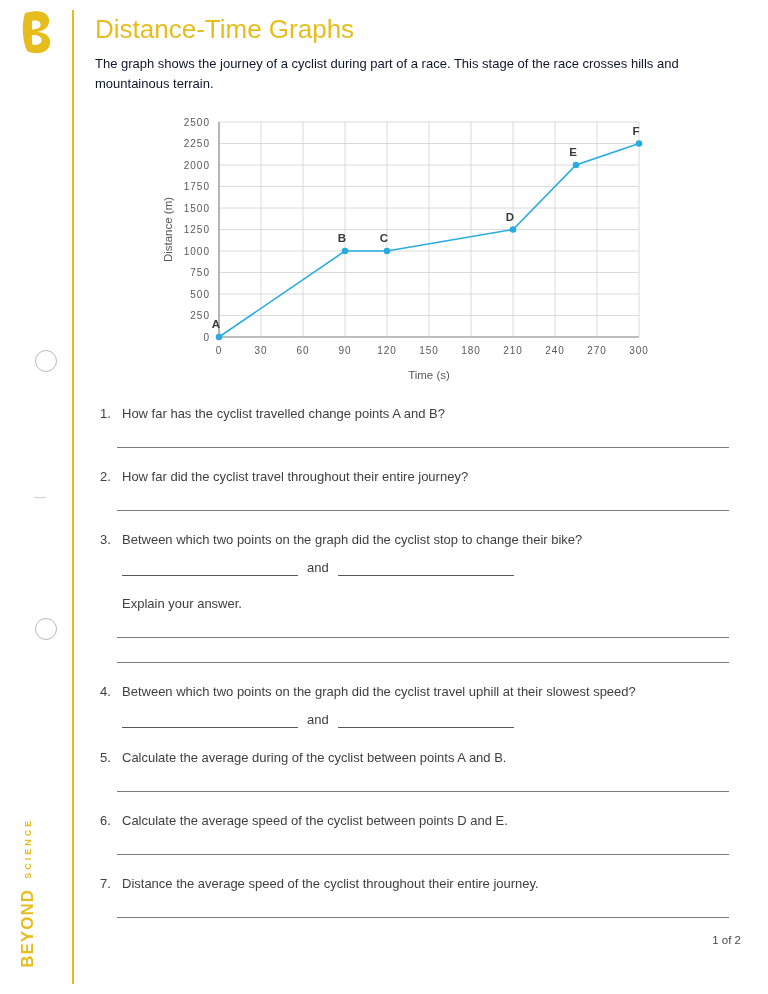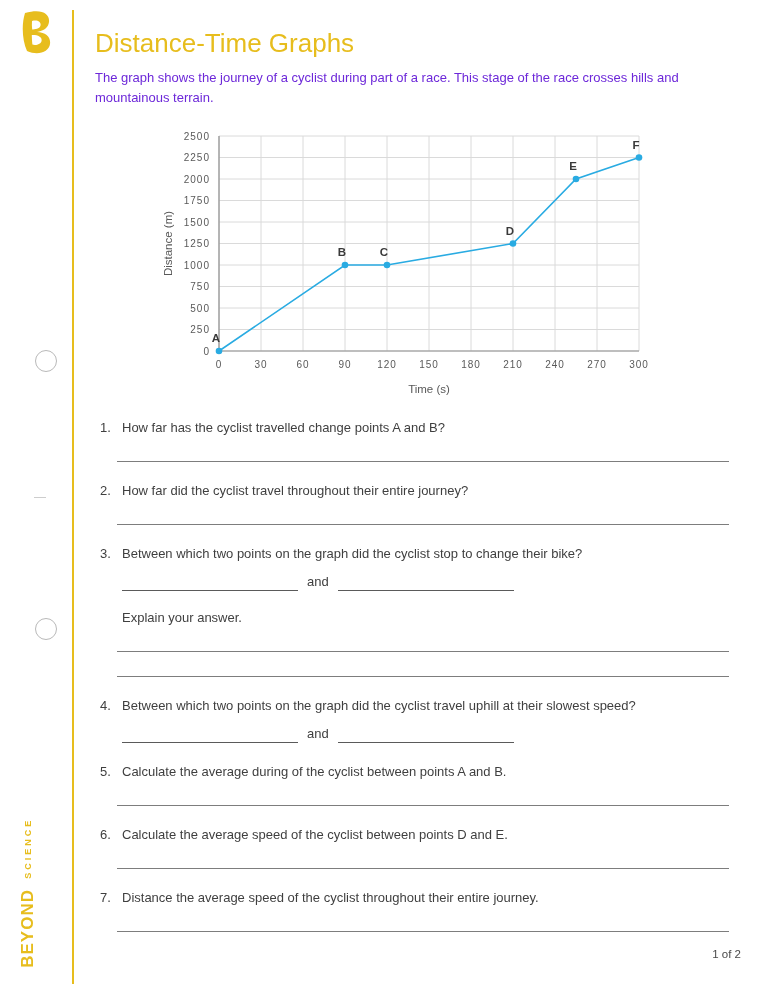--- a/index.html
+++ b/index.html
@@ -51,33 +51,33 @@
     gap: 10px;
   }
   .brand-main { font-size: 17px; font-weight: bold; letter-spacing: 1px; }
   .brand-sub  { font-size: 9px;  font-weight: bold; letter-spacing: 3px; }
 
   
   .main {
     position: absolute;
     left: 95px; top: 0;
     width: 648px;
-    padding-top: 28px;
+    padding-top: 14px;
   }
   .page-title {
     font-size: 26px;
     line-height: 30px;
     color: #e7bd1d;
     font-weight: normal;
   }
   .intro {
     margin-top: 10px;
     font-size: 13px;
     line-height: 1.55;
-    color: #6d28d9;
+    color: #0f172a;
     width: 645px;
   }
 
   
   .chart-wrap { margin-top: 16px; margin-left: 62px; }
   .chart-wrap svg { display: block; }
   .chart-wrap .tick { font-size: 10px; fill: #595959; font-family: "Liberation Sans", sans-serif; letter-spacing: 1px; }
   .chart-wrap .axis-title { font-size: 11.5px; fill: #595959; font-family: "Liberation Sans", sans-serif; }
   .chart-wrap .pt-label { font-size: 11.5px; font-weight: bold; fill: #3a3a3a; font-family: "Liberation Sans", sans-serif; }
 
@@ -95,21 +95,21 @@
     height: 0;
     border-bottom: 1px solid #7d7d7d;
   }
   .blanks {
     margin-top: 10px;
     margin-left: 27px;
     font-size: 13px;
     line-height: 18px;
     color: #3f3f3f;
     display: flex;
-    align-items: flex-end;
+    align-items: center;
   }
   .blank {
     display: inline-block;
     width: 176px;
     border-bottom: 1px solid #5a5a5a;
     height: 15px;
   }
   .connector { margin: 0 9px; }
   .explain {
     margin-top: 18px;

